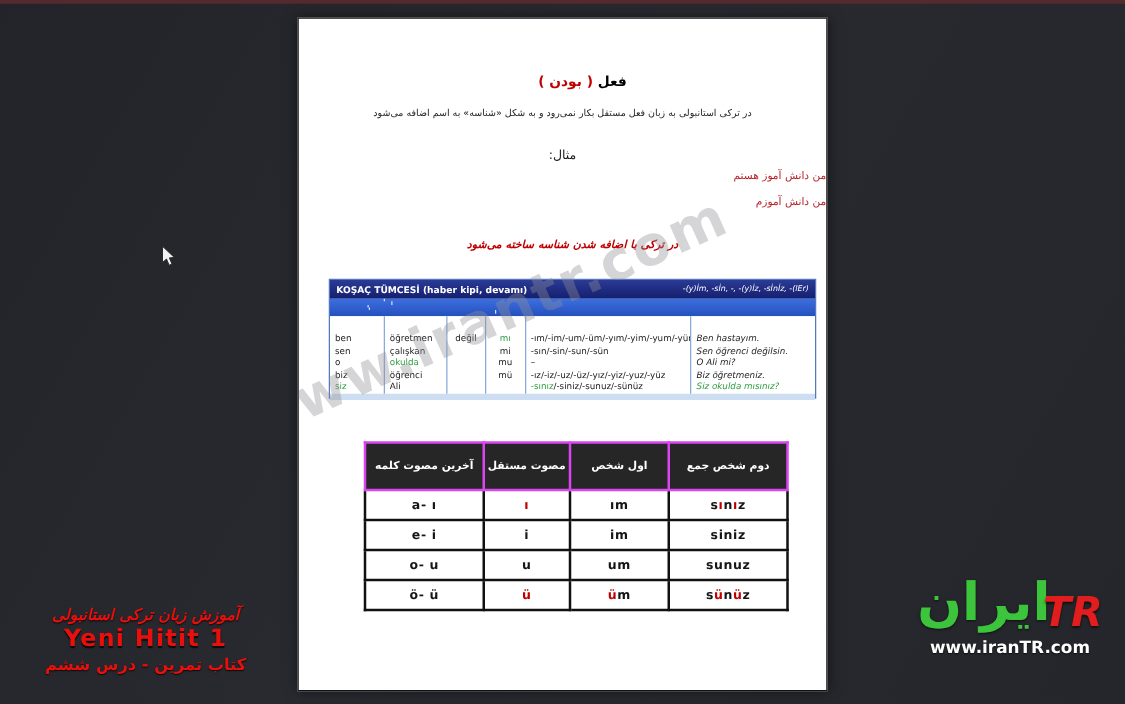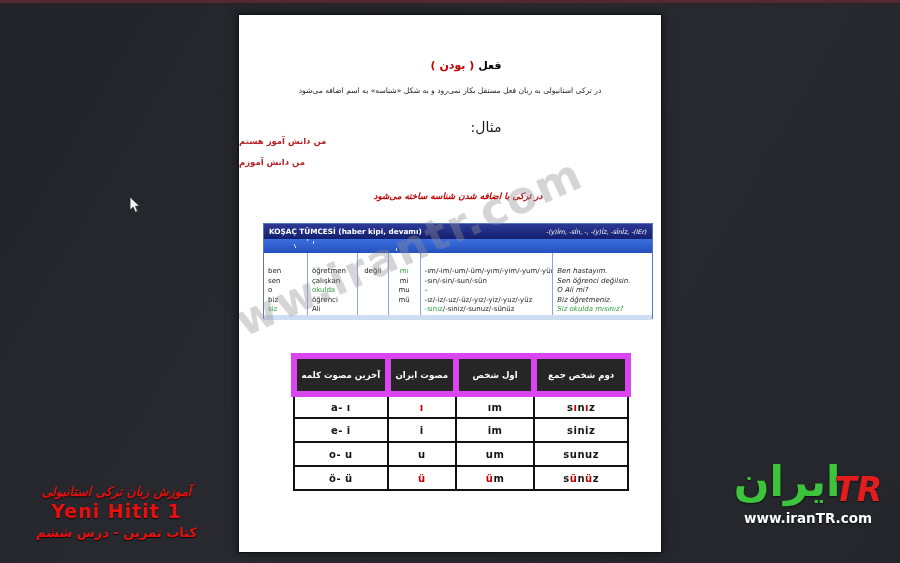--- a/index.html
+++ b/index.html
@@ -17,23 +17,23 @@
           box-shadow:0 0 10px rgba(0,0,0,0.55); overflow:hidden; }
 
   .fa { direction:rtl; unicode-bidi:embed; }
 
   .doc-title { position:absolute; top:44px; left:0; width:100%; text-align:center;
                font-size:11px; font-weight:bold;padding-left:32px; }
   .doc-title .t-red { color:#c00000; }
   .doc-intro { position:absolute; top:71px; left:0; width:100%; text-align:center;
                font-size:7.6px; color:#1c1c1c; }
   .doc-example-label { position:absolute; top:104px; left:0; width:100%; text-align:center;
-               font-size:14px; color:#1c1c1c;margin-left:36px; }
-  .doc-ex { position:absolute; left:0; width:100%; text-align:left;
-            font-size:8.5px; color:#b52228;font-weight:bold; }
+               font-size:10px; color:#1c1c1c; }
+  .doc-ex { position:absolute; left:0; width:100%; text-align:right;
+            font-size:8.5px; color:#b52228; }
   .doc-ex.ex1 { top:121px; }
   .doc-ex.ex2 { top:142px; }
   .doc-note { position:absolute; top:176px; left:0; width:100%; text-align:center;
               font-size:8.8px; color:#c00000; font-weight:bold; font-style:italic;padding-left:16px; }
 
   
   .watermark { position:absolute; top:300px; left:-40px; width:560px;
                transform:rotate(-24deg); transform-origin:left center;
                font-size:44px; font-weight:bold; color:rgba(145,145,150,0.38);
                letter-spacing:2px; white-space:nowrap; pointer-events:none; }
@@ -56,21 +56,21 @@
   .kt-line { font-size:7px; line-height:9.6px; color:#222; white-space:nowrap; }
   .kt-cell.examples .kt-line { font-style:italic; }
   .kt-c0 { width:44px; } .kt-c1 { width:50px; } .kt-c2 { width:31px; text-align:center; padding-left:0; }
   .kt-c3 { width:32px; text-align:center; padding-left:0; } .kt-c4 { width:133px; } .kt-c5 { width:99px; }
   .kt-bottomstrip { height:5px; background:#cdddf2; }
 
   
   #vowel { position:absolute; left:52px; top:338px; width:340px;
            border-collapse:collapse; background:#ffffff; }
   #vowel th { background:#262626; color:#ffffff; font-size:8.6px; font-weight:bold;
-              height:38px; border:6px solid #d946ef; text-align:center; }
+              height:38px; border:2px solid #d946ef; text-align:center; }
   #vowel td { height:24px; border:2px solid #111; text-align:center;
               font-size:10px; font-weight:bold; color:#161616; letter-spacing:0.5px; }
   #vowel th.c0 { width:92px; } #vowel th.c1 { width:67px; }
   #vowel th.c2 { width:77px; } #vowel th.c3 { width:92px; }
 
   
   #credits { position:absolute; left:14px; top:484px; width:205px; text-align:center;
              color:#e8100c; text-shadow:0 1px 1px rgba(0,0,0,0.8); }
   .credit-1 { font-size:12.5px; font-weight:bold; font-style:italic; }
   .credit-2 { font-size:19px; font-weight:bold; letter-spacing:1px; margin-top:1px; }
@@ -165,21 +165,21 @@
             <div class="kt-line" style="color: rgb(192, 0, 0);">Yeni çalışkanlar.</div>
           </div>
         </div>
       <div class="kt-bottomstrip"></div>
     </div>
 
     <table id="vowel">
       <thead>
           <tr>
             <th class="c0 fa">آخرین مصوت کلمه</th>
-            <th class="c1 fa">مصوت ایران</th>
+            <th class="c1 fa">مصوت مستقل</th>
             <th class="c2 fa">اول شخص</th>
             <th class="c3 fa">دوم شخص جمع</th>
           </tr>
         </thead>
       <tbody>
           <tr>
             <td><span>a- ı</span></td>
             <td><span style="color: rgb(192, 0, 0);">ı</span></td>
             <td><span>ım</span></td>
             <td><span>s</span><span style="color: rgb(192, 0, 0);">ı</span><span>n</span><span style="color: rgb(192, 0, 0);">ı</span><span>z</span></td>

